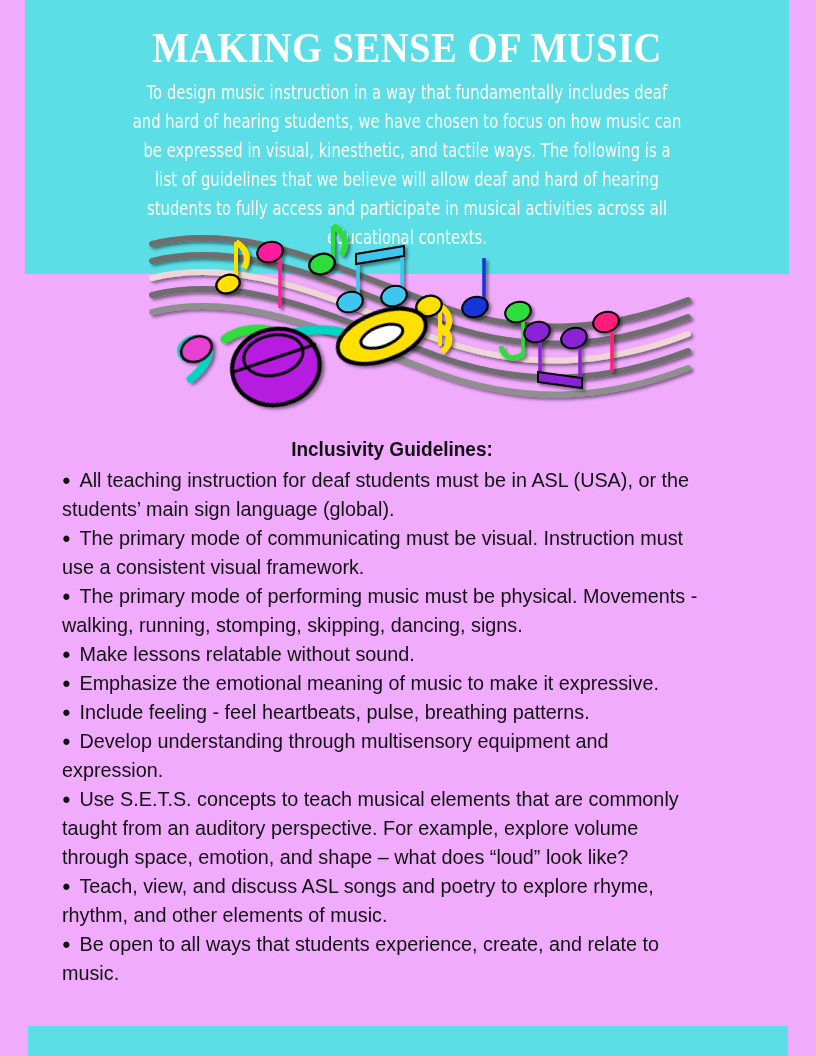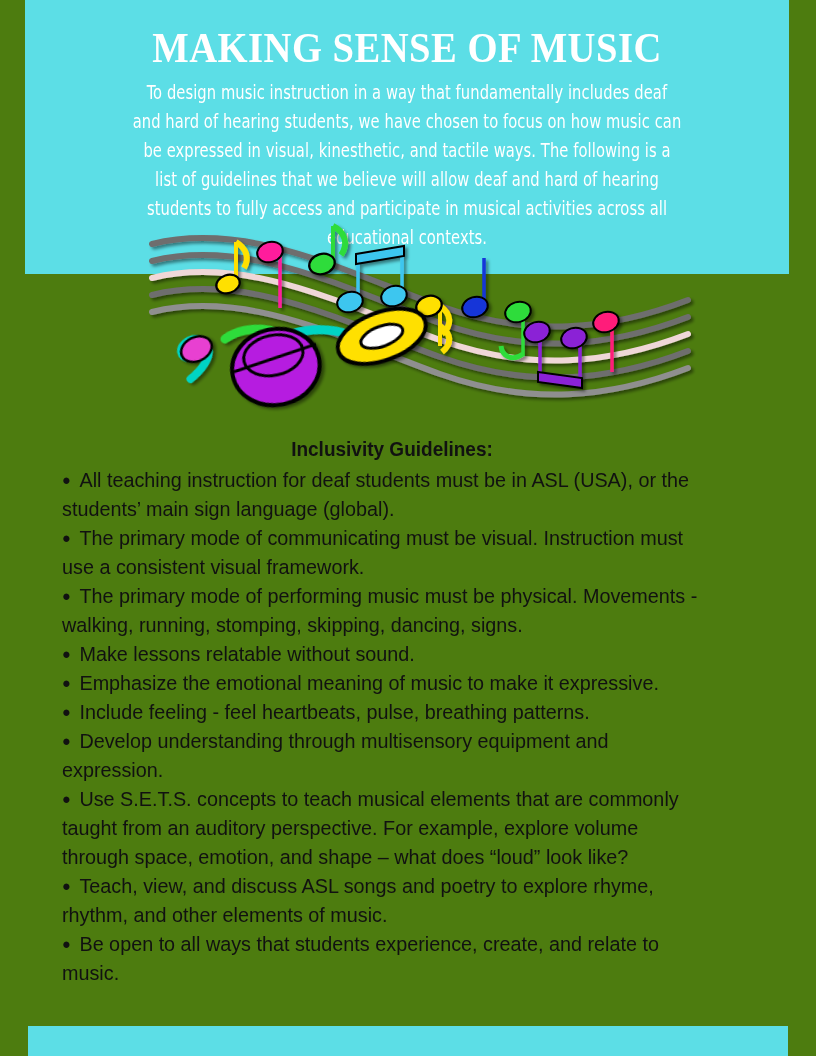--- a/index.html
+++ b/index.html
@@ -12,21 +12,21 @@
     height: 1056px;
     position: relative;
     overflow: hidden;
     font-family: "Liberation Sans", sans-serif;
     -webkit-font-smoothing: antialiased;
   }
 
   .page {
     position: absolute;
     inset: 0;
-    background: #4d7c0f;
+    background: #f0abfc;
   }
 
   
   .header-band {
     position: absolute;
     left: 25px;
     top: 0px;
     width: 764px;
     height: 274px;
     background: #5cdee6;

